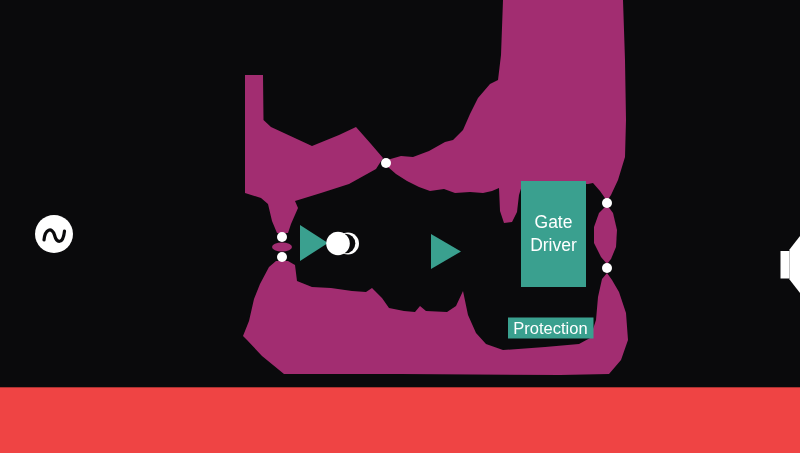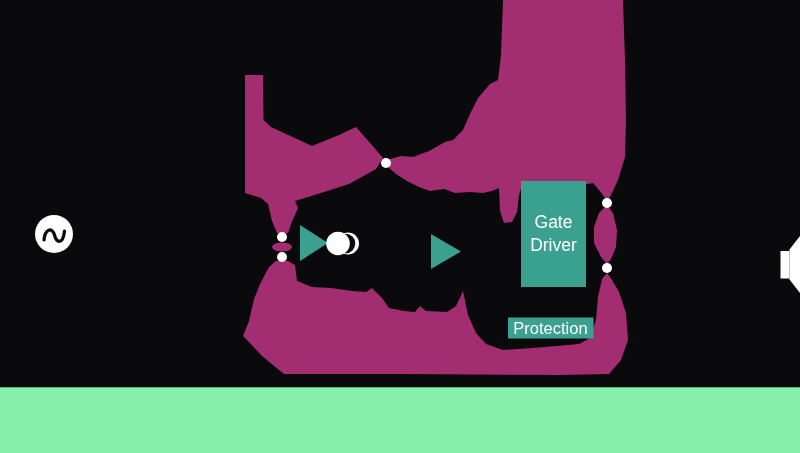--- a/index.html
+++ b/index.html
@@ -1,18 +1,18 @@
 <!DOCTYPE html>
 <html><head>
 <meta charset="utf-8">
 <style>
   html,body{margin:0;padding:0;}
   .stage{
     width:800px;height:453px;position:relative;overflow:hidden;
-    background:#86efac;
+    background:#ef4444;
   }
   svg{display:block;}
   text{
     fill:#ffffff;
     font-family:"Liberation Sans", sans-serif;
   }
   .block-label{font-size:17.5px;}
   .protection-label{font-size:16.5px;}
 </style>
 </head>

